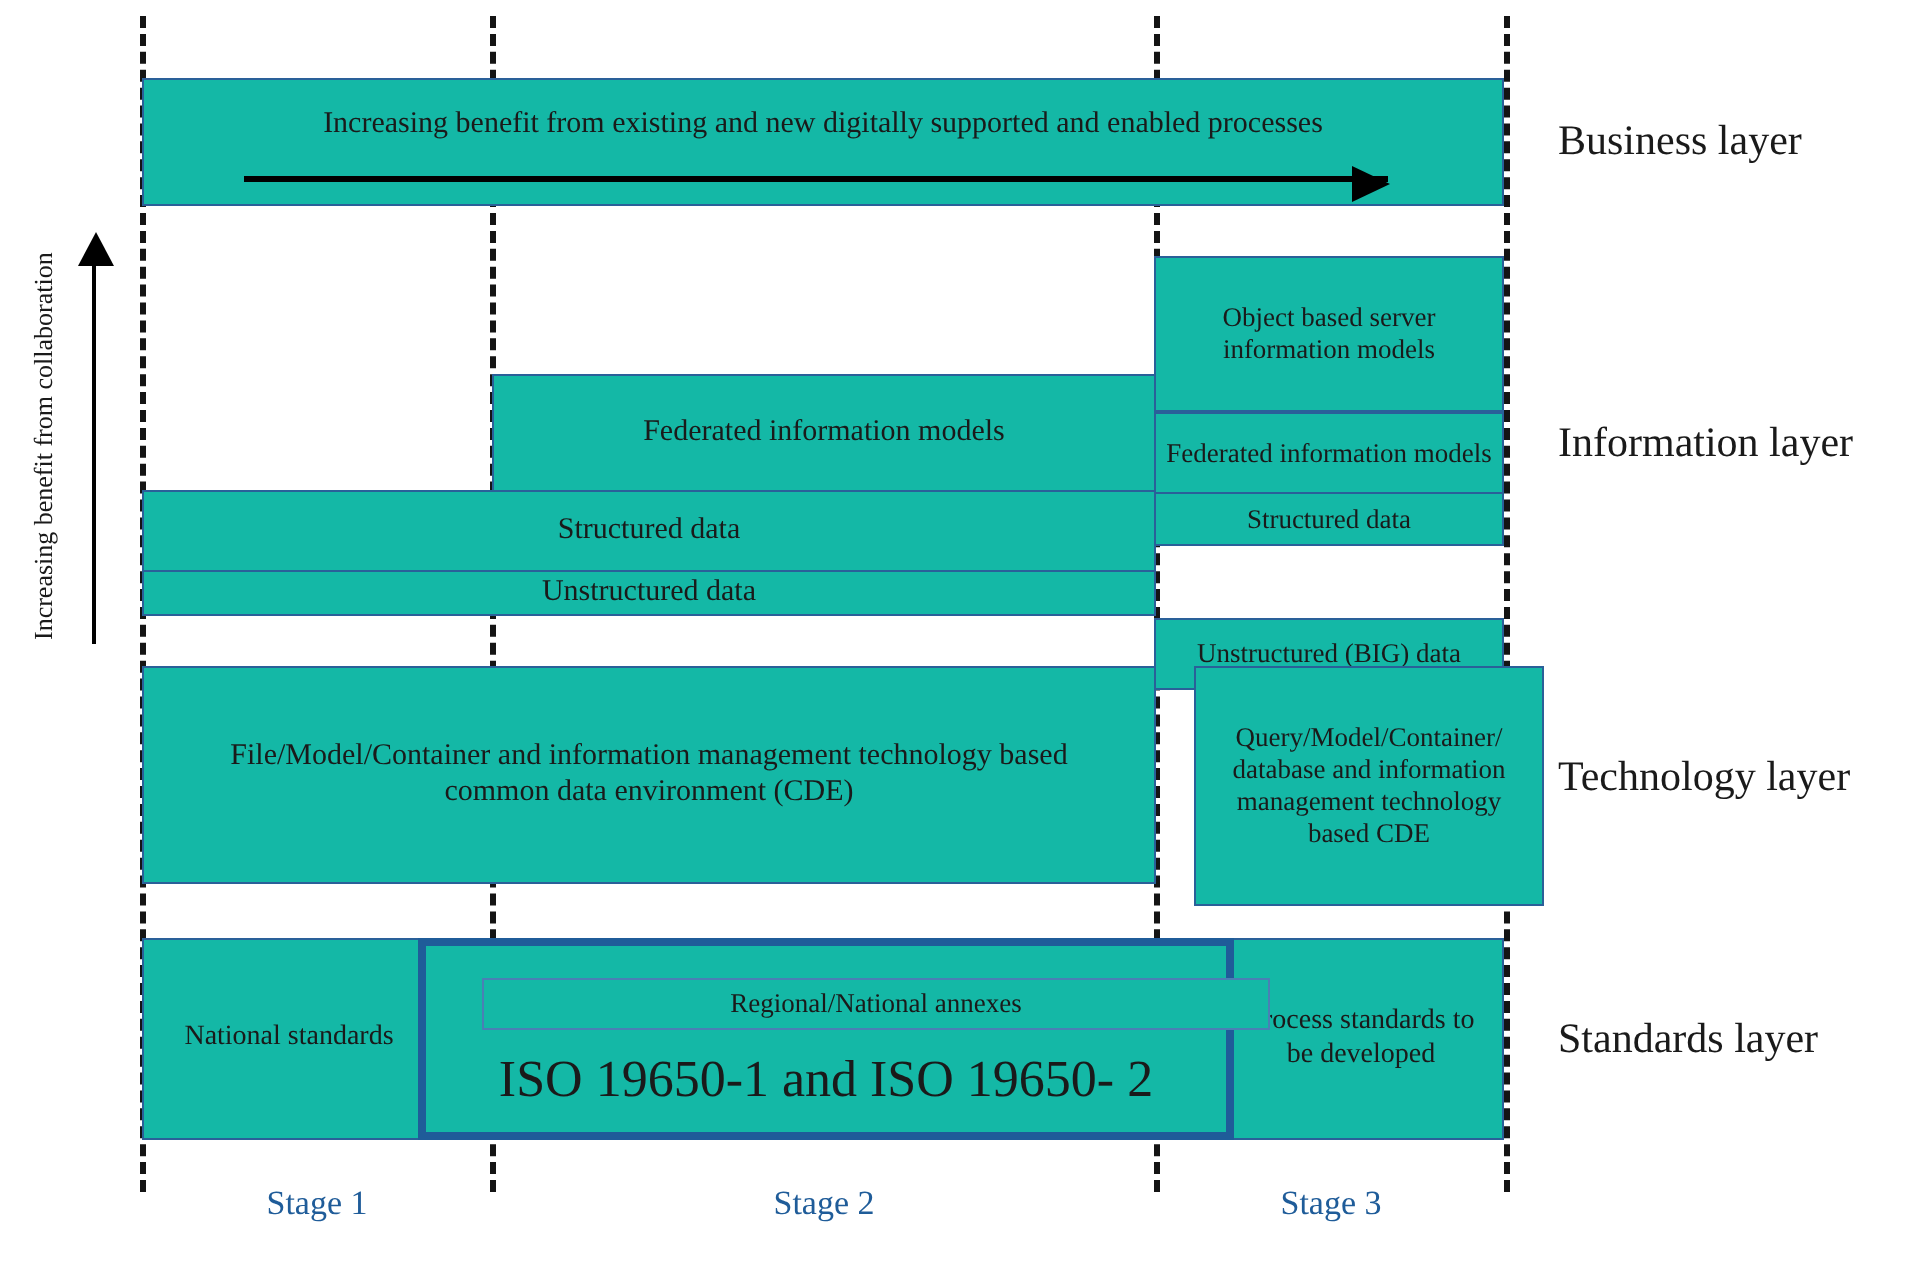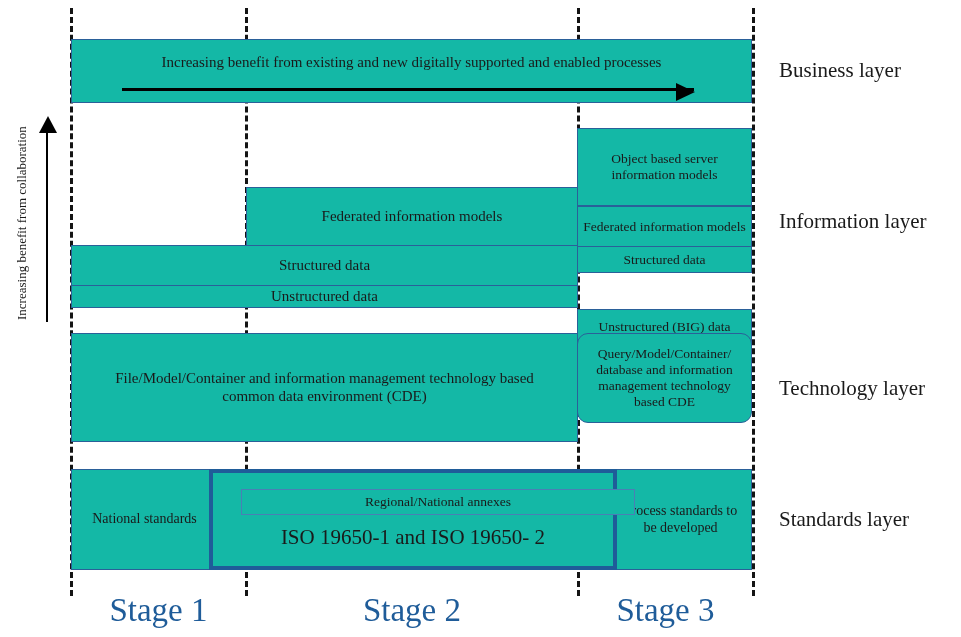--- a/index.html
+++ b/index.html
@@ -45,21 +45,21 @@
     line-height: 1.18;
     color: #1a1a1a;
   }
   .box.thin { border-width: 1.2px; }
   .box.thick { border: 4px solid #1f5c99; }
 
   
   .t15 { font-size: 15px; }
   .t14 { font-size: 14px; }
   .t13 { font-size: 13.5px; }
-  .t19 { font-size: 21px; }
+  .t19 { font-size: 26px; }
 
   
   .arrow-h {
     position: absolute;
     height: 0;
     border-top: 3px solid #000000;
   }
   .arrow-h::after {
     content: "";
     position: absolute;
@@ -102,21 +102,21 @@
   .layer-name {
     position: absolute;
     font-size: 21px;
     color: #1a1a1a;
     white-space: nowrap;
   }
 
   
   .stage-caption {
     position: absolute;
-    font-size: 33px;
+    font-size: 17px;
     color: #1f5c99;
     text-align: center;
     white-space: nowrap;
   }
 </style>
 </head>
 <body>
 
 <div id="canvas">
 
@@ -156,21 +156,21 @@
   <div class="box t13" style="left:577px; top:246px; width:175px; height:27px;">
     <span>Structured data</span>
   </div>
   <div class="box t13" style="left:577px; top:272px; width:175px; height:36px;margin-top:37px;">
     <span>Unstructured (BIG) data</span>
   </div>
 
   <div class="box t15" style="left:71px; top:333px; width:507px; height:109px; padding:0 26px;">
     <span>File/Model/Container and information management technology based common data environment (CDE)</span>
   </div>
-  <div class="box t13" style="left:577px; top:333px; width:175px; height:90px; padding:0 5px;border-radius:11px;">
+  <div class="box t13" style="left:597px; top:333px; width:175px; height:120px; padding:0 5px;">
     <span>Query/Model/Container/ database and information management technology based CDE</span>
   </div>
 
   <div class="box t14" style="left:71px; top:469px; width:147px; height:101px; padding:0 10px;">
     <span>National standards</span>
   </div>
 
   <div class="box t14" style="left:609px; top:469px; width:143px; height:101px; padding:0 10px;">
     <span>Process standards to be developed</span>
   </div>

